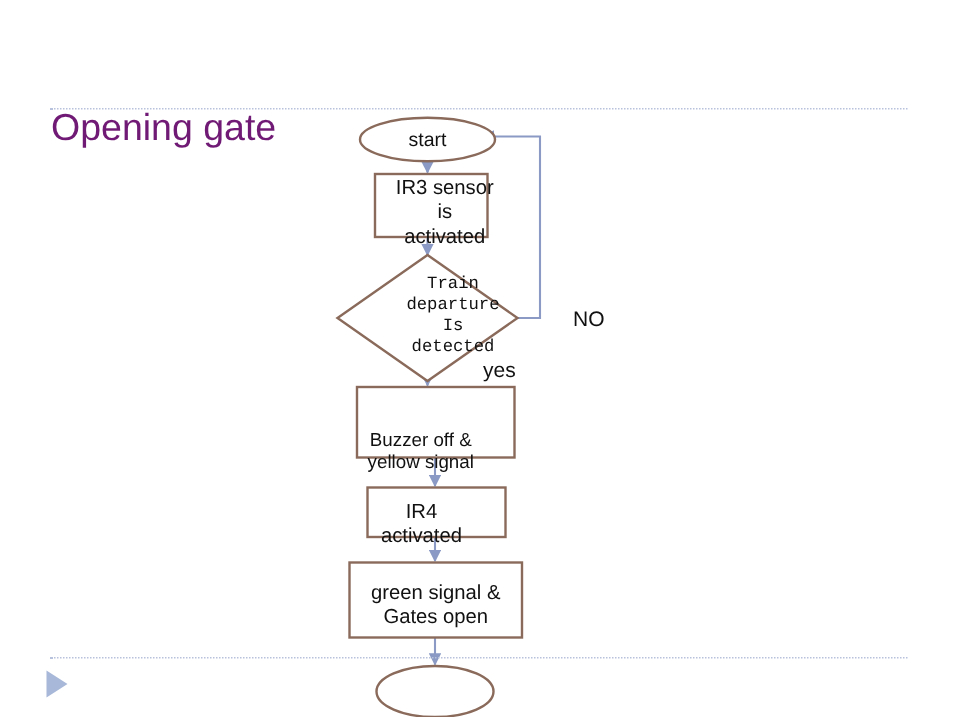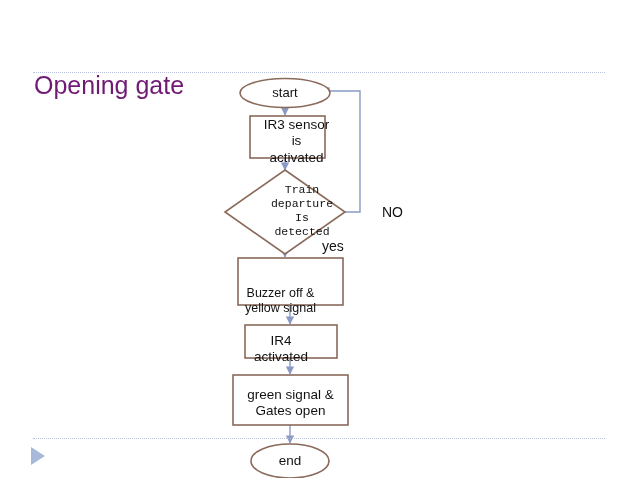--- a/index.html
+++ b/index.html
@@ -118,21 +118,20 @@
 detected</div>
 
   <div class="node-text" style="left:238px;top:270px;width:85px;font-size:12.5px;margin-top:16px;">Buzzer  off &amp;
 yellow signal</div>
 
   <div class="node-text" style="left:245px;top:333px;width:72px;font-size:13.5px;">IR4 activated</div>
 
   <div class="node-text" style="left:233px;top:387px;width:115px;font-size:13.5px;">green signal &amp;
 Gates open</div>
 
-  <div class="node-text" style="left:251px;top:453px;width:78px;font-size:13.5px;">end</div>
 
   <div class="edge-label" style="left:366px;top:204px;margin-left:16px;">NO</div>
 
   <div class="edge-label" style="left:322px;top:238px;">yes</div>
 
   <div class="rule rule-bottom"></div>
   <div class="play-marker"></div>
 
 </div>
 

